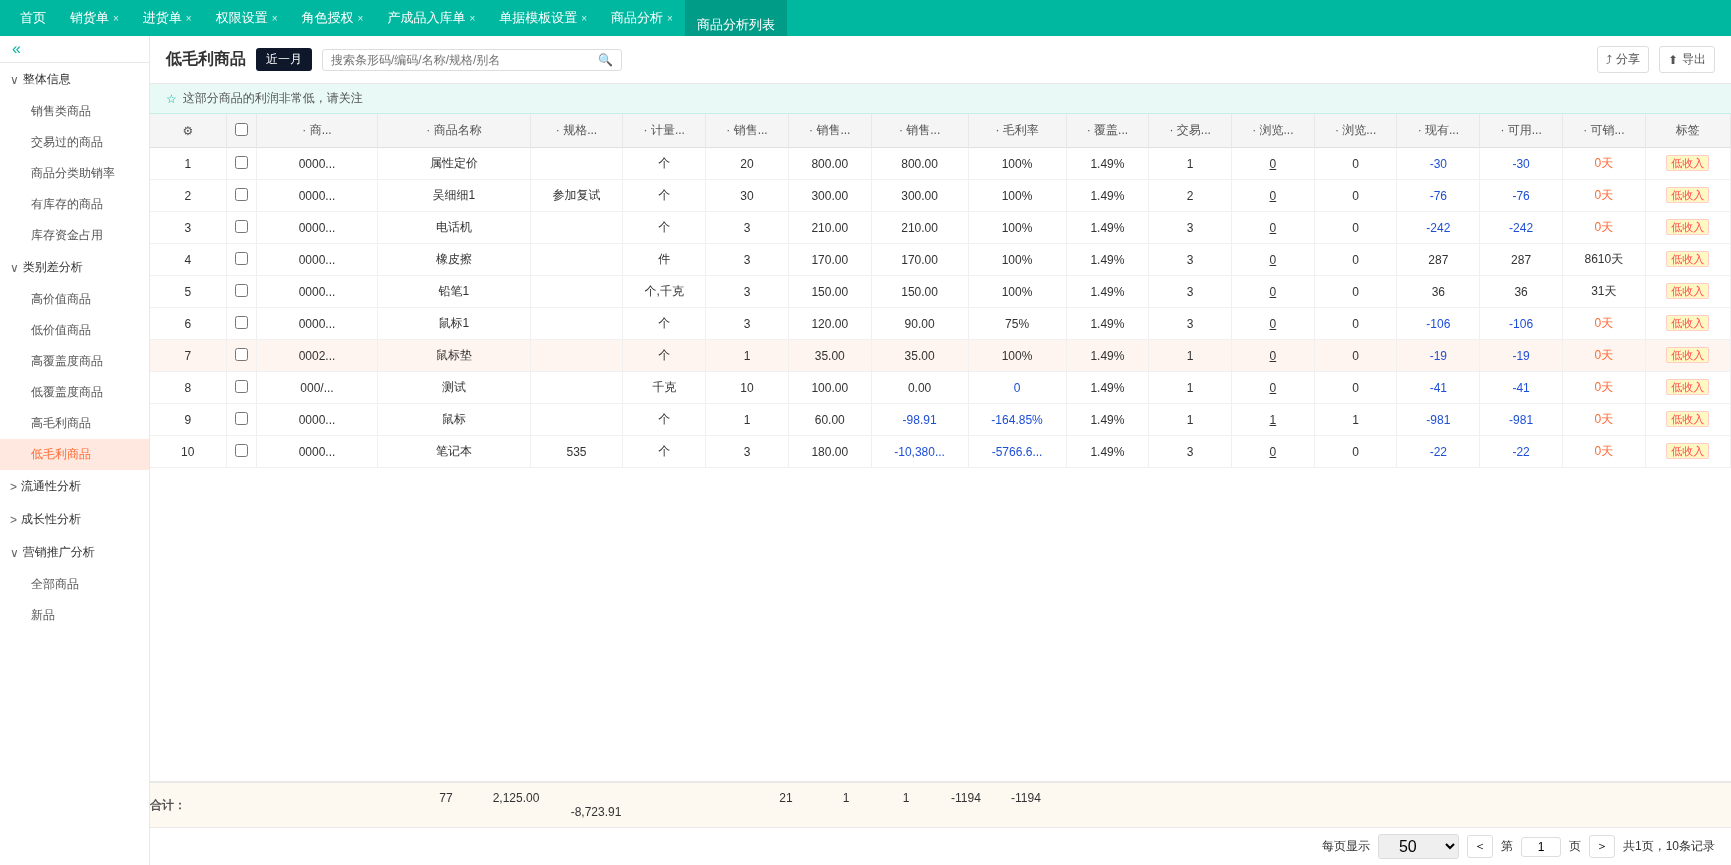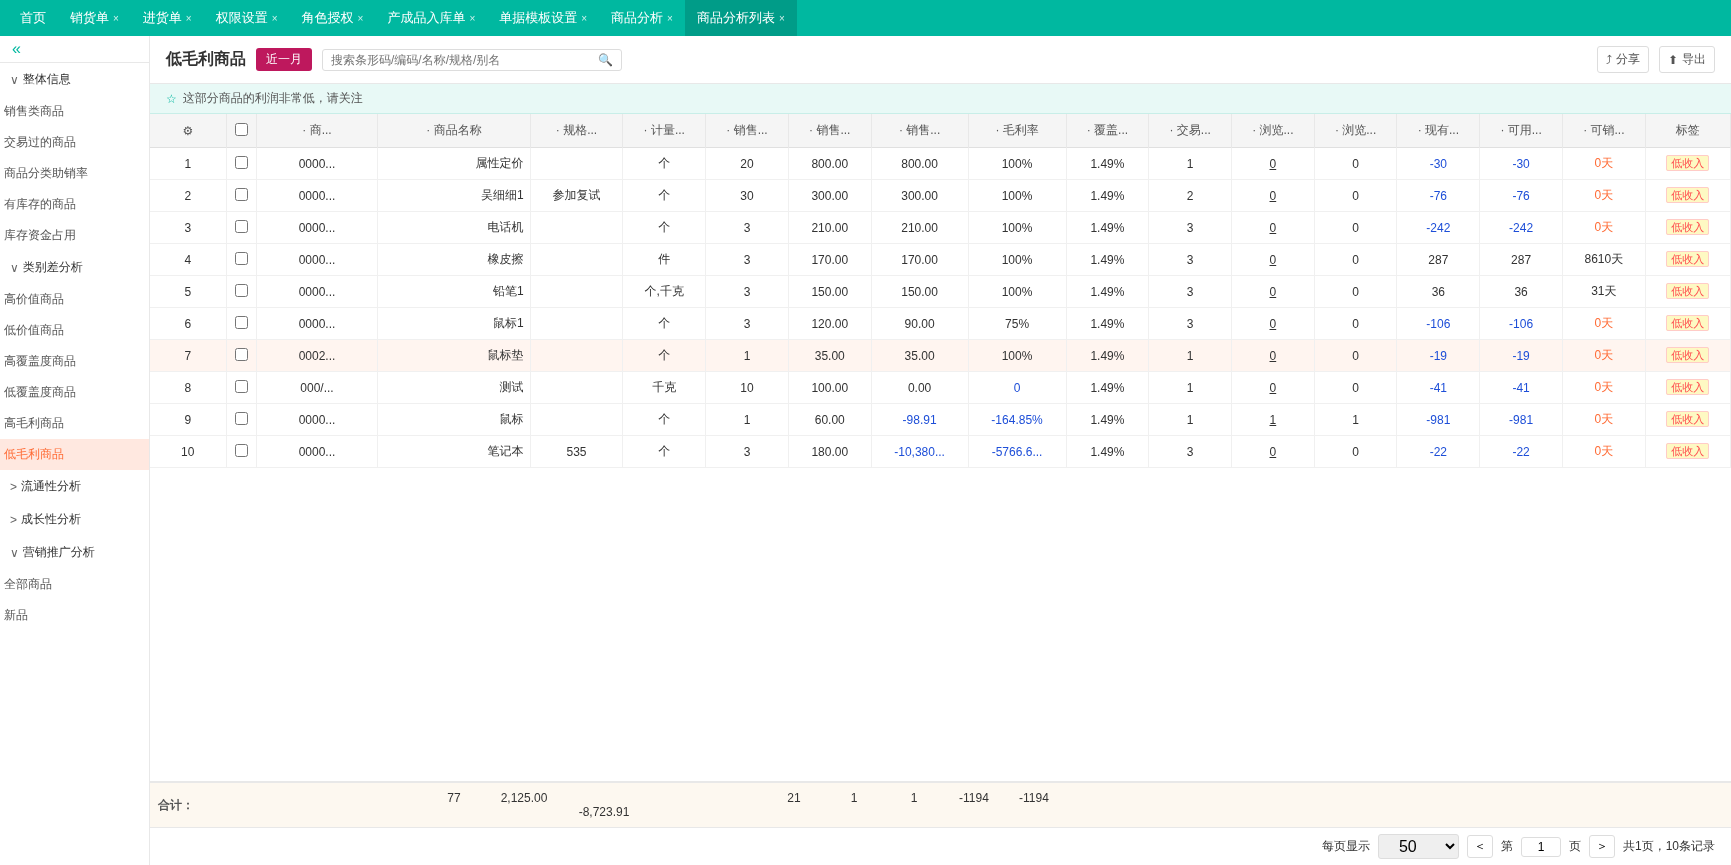--- a/index.html
+++ b/index.html
@@ -16,21 +16,21 @@
     .nav-item {
       color: #fff;
       padding: 16px 12px;
       height: 36px;
       display: flex;
       align-items: center;
       cursor: pointer;
       font-size: 13px;
       white-space: nowrap;
     }
-    .nav-item.active { background: rgba(0,0,0,0.15); }
+    .nav-item.active { background: rgba(0,0,0,0.15); flex-direction: column; }
     .nav-item .close-btn { margin-left: 4px; font-size: 10px; opacity: 0.8; }
 
     
     .main-layout {
       display: flex;
       height: calc(100vh - 36px);
     }
 
     
     .sidebar {
@@ -43,21 +43,21 @@
     .sidebar-group-header {
       display: flex;
       align-items: center;
       padding: 8px 10px;
       color: #333;
       font-size: 12px;
       cursor: pointer;
     }
     .sidebar-group-header .arrow { margin-right: 4px; color: #666; }
     .sidebar-item {
-      padding: 7px 10px 7px 4px;
+      padding: 7px 10px 7px 31px;
       color: #555;
       cursor: pointer;
       font-size: 12px;
     }
     .sidebar-item.active { background: #ffe8e0; color: #ff6b35; }
 
     
     .content-area {
       flex: 1;
       display: flex;
@@ -74,21 +74,21 @@
       align-items: center;
       gap: 10px;
       border-bottom: 1px solid #e8e8e8;
     }
     .page-title {
       font-size: 16px;
       font-weight: bold;
       color: #333;
     }
     .date-filter-btn {
-      background: #be185d;
+      background: #0f172a;
       color: #fff;
       border: none;
       border-radius: 3px;
       padding: 3px 10px;
       font-size: 12px;
       cursor: pointer;
     }
     .search-box {
       display: flex;
       align-items: flex-end;
@@ -165,38 +165,38 @@
     }
     tbody tr { border-bottom: 1px solid #f0f0f0; }
     tbody tr.highlighted { background: #fff5f0; }
     tbody td {
       padding: 7px 6px;
       text-align: center;
       border-right: 1px solid #f0f0f0;
       color: #333;
       white-space: nowrap;
     }
-    .td-left { text-align: right; }
+    .td-left { text-align: center; }
     .text-red { color: #1d4ed8; }
     .text-orange { color: #ff6b35; }
     .tag-badge {
       background: #fef9c3;
       color: #ff4d4f;
       border: 1px solid #ffccc7;
       border-radius: 2px;
       padding: 1px 4px;
       font-size: 11px;
     }
     .underline-link { text-decoration: underline; color: #333; cursor: pointer; }
 
     
     .table-footer {
       background: #fdf8f0;
       border-top: 2px solid #e8e8e8;
-      padding: 8px 8px;
+      padding: 8px 0;
       display: flex;
       align-items: center;
       font-size: 12px;
     }
     .footer-label { color: #555; font-weight: bold; margin-right: 10px; }
 
     
     .pagination-bar {
       background: #fff;
       border-top: 1px solid #e8e8e8;

